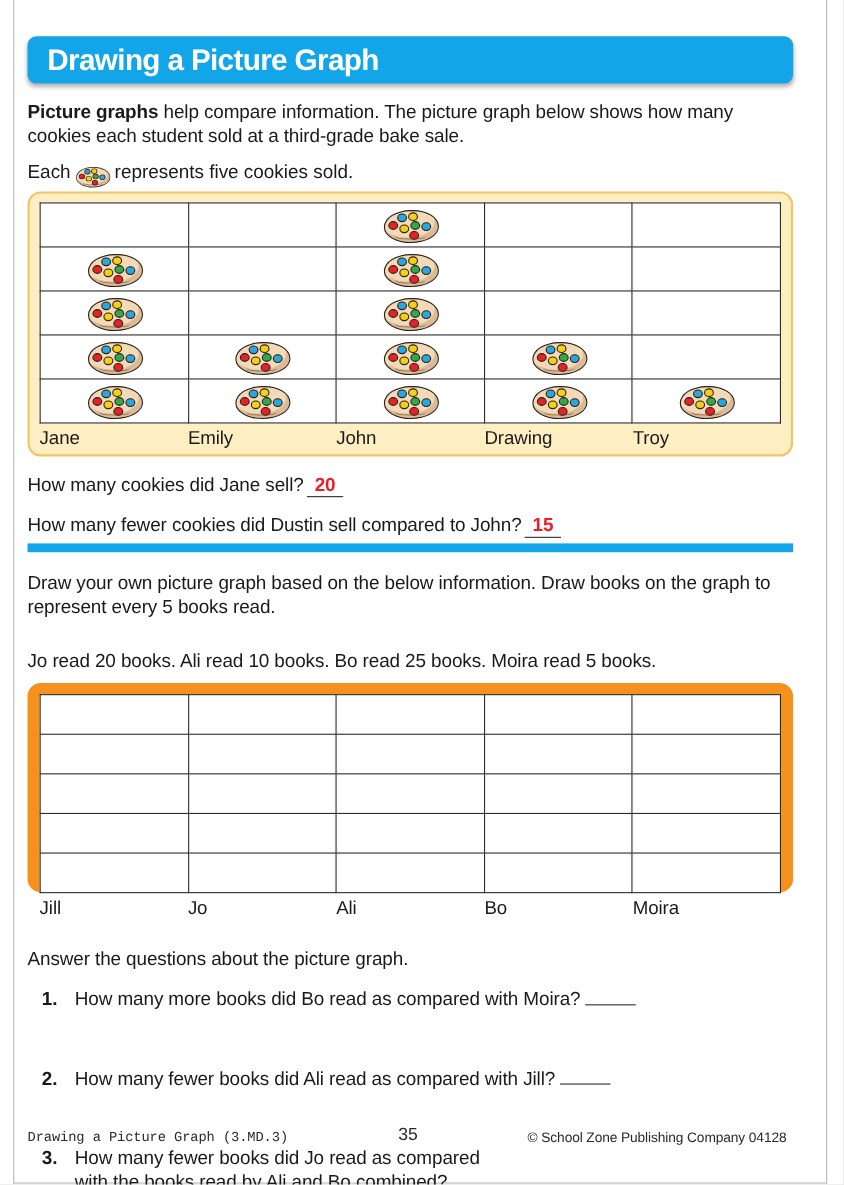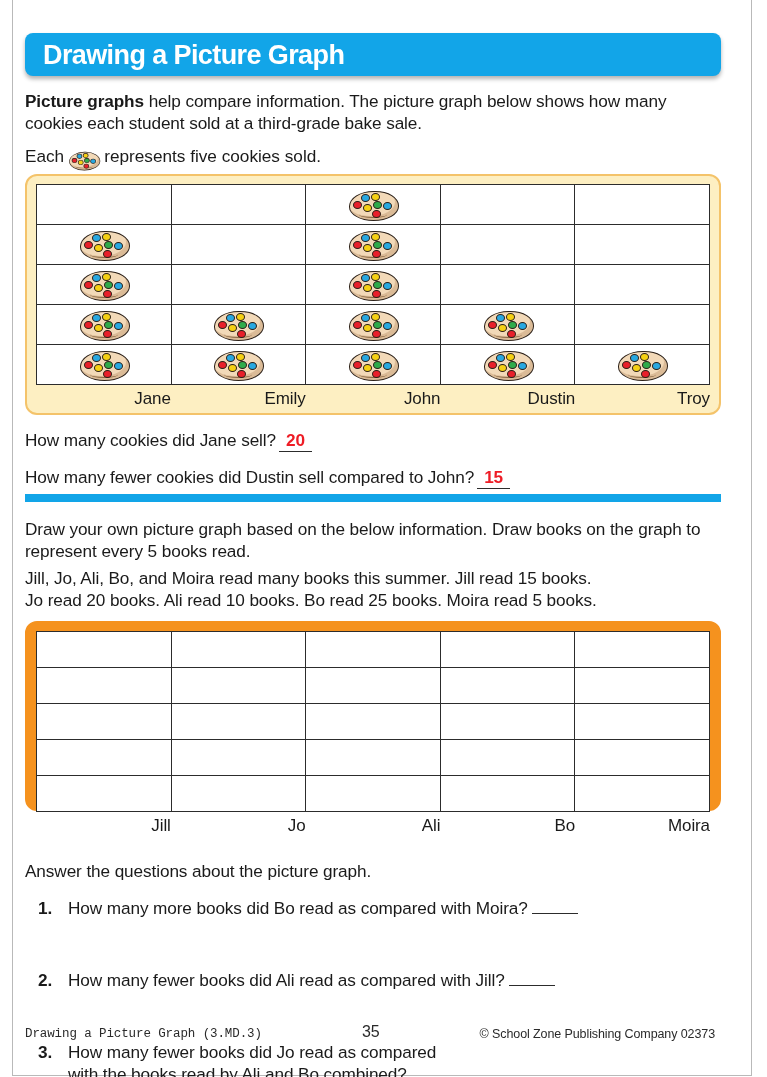--- a/index.html
+++ b/index.html
@@ -163,21 +163,21 @@
     padding: 0;
   }
   .graph-box.orange .grid td { height: 35px; }
   .labels {
     display: flex;
     width: 100%;
     margin-top: 2px;
   }
   .labels div {
     flex: 1;
-    text-align: right;
+    text-align: left;
     font-size: 17px;
     color: #1a1a1a;
     line-height: 24px;
     letter-spacing: -0.1px;
   }
   .cell-inner {
     display: flex;
     align-items: center;
     justify-content: center;
     height: 39px;
@@ -517,38 +517,38 @@
                 </span>
               </span>
             </td>
           </tr>
         </tbody>
     </table>
     <div class="labels" id="cookie-labels">
         <div>Jane</div>
         <div>Emily</div>
         <div>John</div>
-        <div>Dustin</div>
+        <div>Drawing</div>
         <div>Troy</div>
       </div>
   </div>
 
   <div class="q-line q1">
     <span>How many cookies did Jane sell?</span><span class="answer">20</span>
   </div>
   <div class="q-line q2">
     <span>How many fewer cookies did Dustin sell compared to John?</span><span class="answer">15</span>
   </div>
 
   <div class="divider"></div>
 
   <div class="para draw-instr">Draw your own picture graph based on the below information. Draw books on the graph to represent every 5 books read.</div>
 
   <div class="para book-info">
-    <span>Jill, Jo, Ali, Bo, and Moira read many books this summer. Jill read 15 books.</span><br>
+    <br>
     <span>Jo read 20 books. Ali read 10 books. Bo read 25 books. Moira read 5 books.</span>
   </div>
 
   <div class="graph-box orange">
     <table class="grid">
       <tbody id="blank-grid-body">
           <tr>
             <td></td>
             <td></td>
             <td></td>
@@ -603,15 +603,15 @@
     <span class="num">2.</span><span>How many fewer books did Ali read as compared with Jill?</span><span class="blank"></span>
   </div>
   <div class="num-item numbered n3">
     <span class="num">3.</span><span>How many fewer books did Jo read as compared</span><br>
     <span>with the books read by Ali and Bo combined?</span>
   </div>
 
   <div class="footer">
     <span class="left">Drawing a Picture Graph  (3.MD.3)</span>
     <span class="center">35</span>
-    <span class="right">© School Zone Publishing Company  02373</span>
+    <span class="right">© School Zone Publishing Company  04128</span>
   </div>
 </div>
 
 </body></html>

